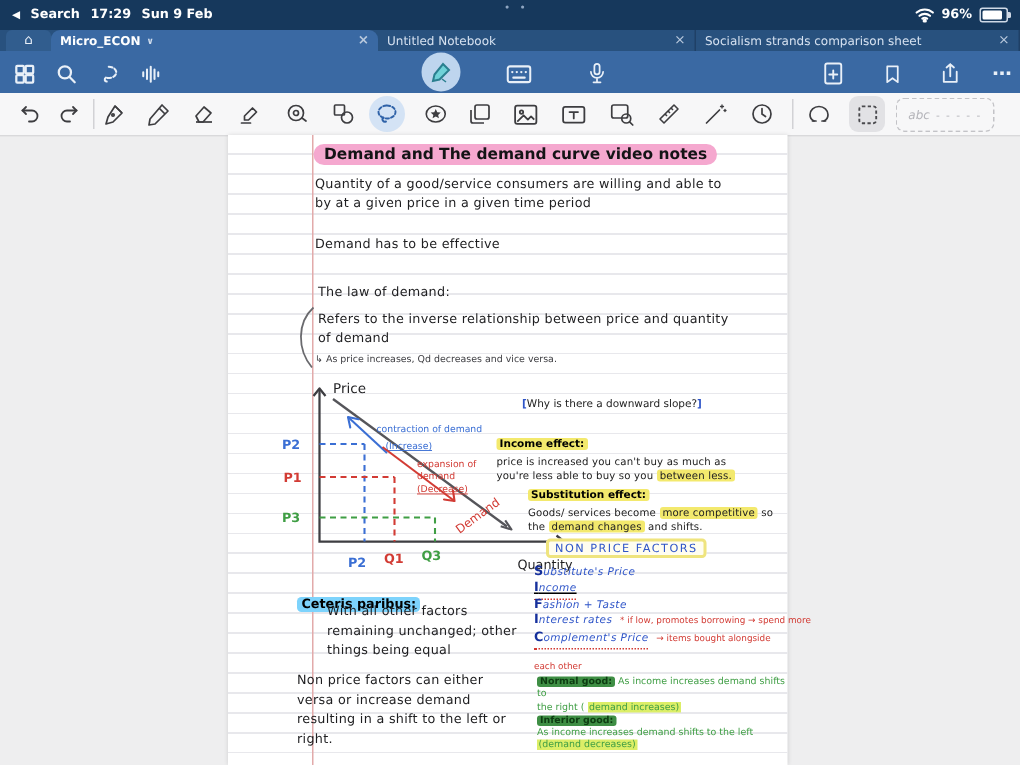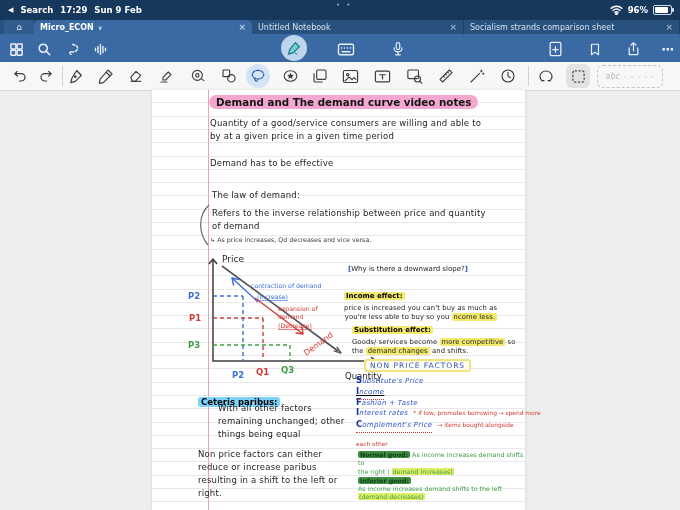--- a/index.html
+++ b/index.html
@@ -377,25 +377,25 @@
     <path d="M118 86l-7-1M118 86l-1-7" fill="none" stroke="#d23b34" stroke-width="1.4" stroke-linecap="round"></path>
     <text x="93" y="63" font-size="6.2" fill="#d23b34">expansion of</text>
     <text x="93" y="71" font-size="6.2" fill="#d23b34">demand</text>
     <text x="93" y="80" font-size="6.2" fill="#d23b34" text-decoration="underline">(Decrease)</text>
   </svg>
 
   <div class="abs" style="left:348px;top:265px;font-size:7px;color:#222;">
     <span class="ink-b" style="font-weight:bold;">[</span><span>Why is there a downward slope?</span><span class="ink-b" style="font-weight:bold;">]</span>
   </div>
 
-  <div class="abs" style="left:344px;top:283px;">
+  <div class="abs" style="left:331px;top:283px;">
     <div><span class="hl-y" style="font-size:7px;font-weight:bold;">Income effect:</span></div>
-    <div class="sm" style="margin-top:2px;text-align:right;">
+    <div class="sm" style="margin-top:2px;">
       <div>price is increased you can't buy as much as</div>
-      <div><span>you're less able to buy so you </span><span class="hl-y">ncome less.</span></div>
+      <div><span>you're less able to buy so you </span><span class="hl-y">between less.</span></div>
     </div>
   </div>
 
   <div class="abs" style="left:352px;top:317px;">
     <div><span class="hl-y" style="font-size:7px;font-weight:bold;">Substitution effect:</span></div>
     <div class="sm" style="margin-top:2px;">
       <div><span>Goods/ services become </span><span class="hl-y">more competitive</span><span> so</span></div>
       <div><span>the </span><span class="hl-y">demand changes</span><span> and shifts.</span></div>
     </div>
   </div>
@@ -416,21 +416,21 @@
     <span class="hl-g" style="font-size:8.5px;">Ceteris paribus:</span>
   </div>
   <div class="abs hw" style="left:198px;top:402px;margin-left:20px;">
     <div>With all other factors</div>
     <div>remaining unchanged; other</div>
     <div>things being equal</div>
   </div>
 
   <div class="abs hw" style="left:198px;top:448px;">
     <div>Non price factors can either</div>
-    <div>reduce or increase paribus</div>
+    <div>versa or increase demand</div>
     <div>resulting in a shift to the left or</div>
     <div>right.</div>
   </div>
 
   <div class="abs tiny ink-g" style="left:358px;top:451px;width:166px;">
     <div><span class="hl-dg">Normal good:</span> <span>As income increases demand shifts to</span></div>
     <div><span>the right (</span> <span class="hl-lime">demand increases)</span></div>
     <div style="margin-top:1px;"><span class="hl-dg">Inferior good:</span></div>
     <div>As income increases demand shifts to the left</div>
     <div><span class="hl-lime">(demand decreases)</span></div>

